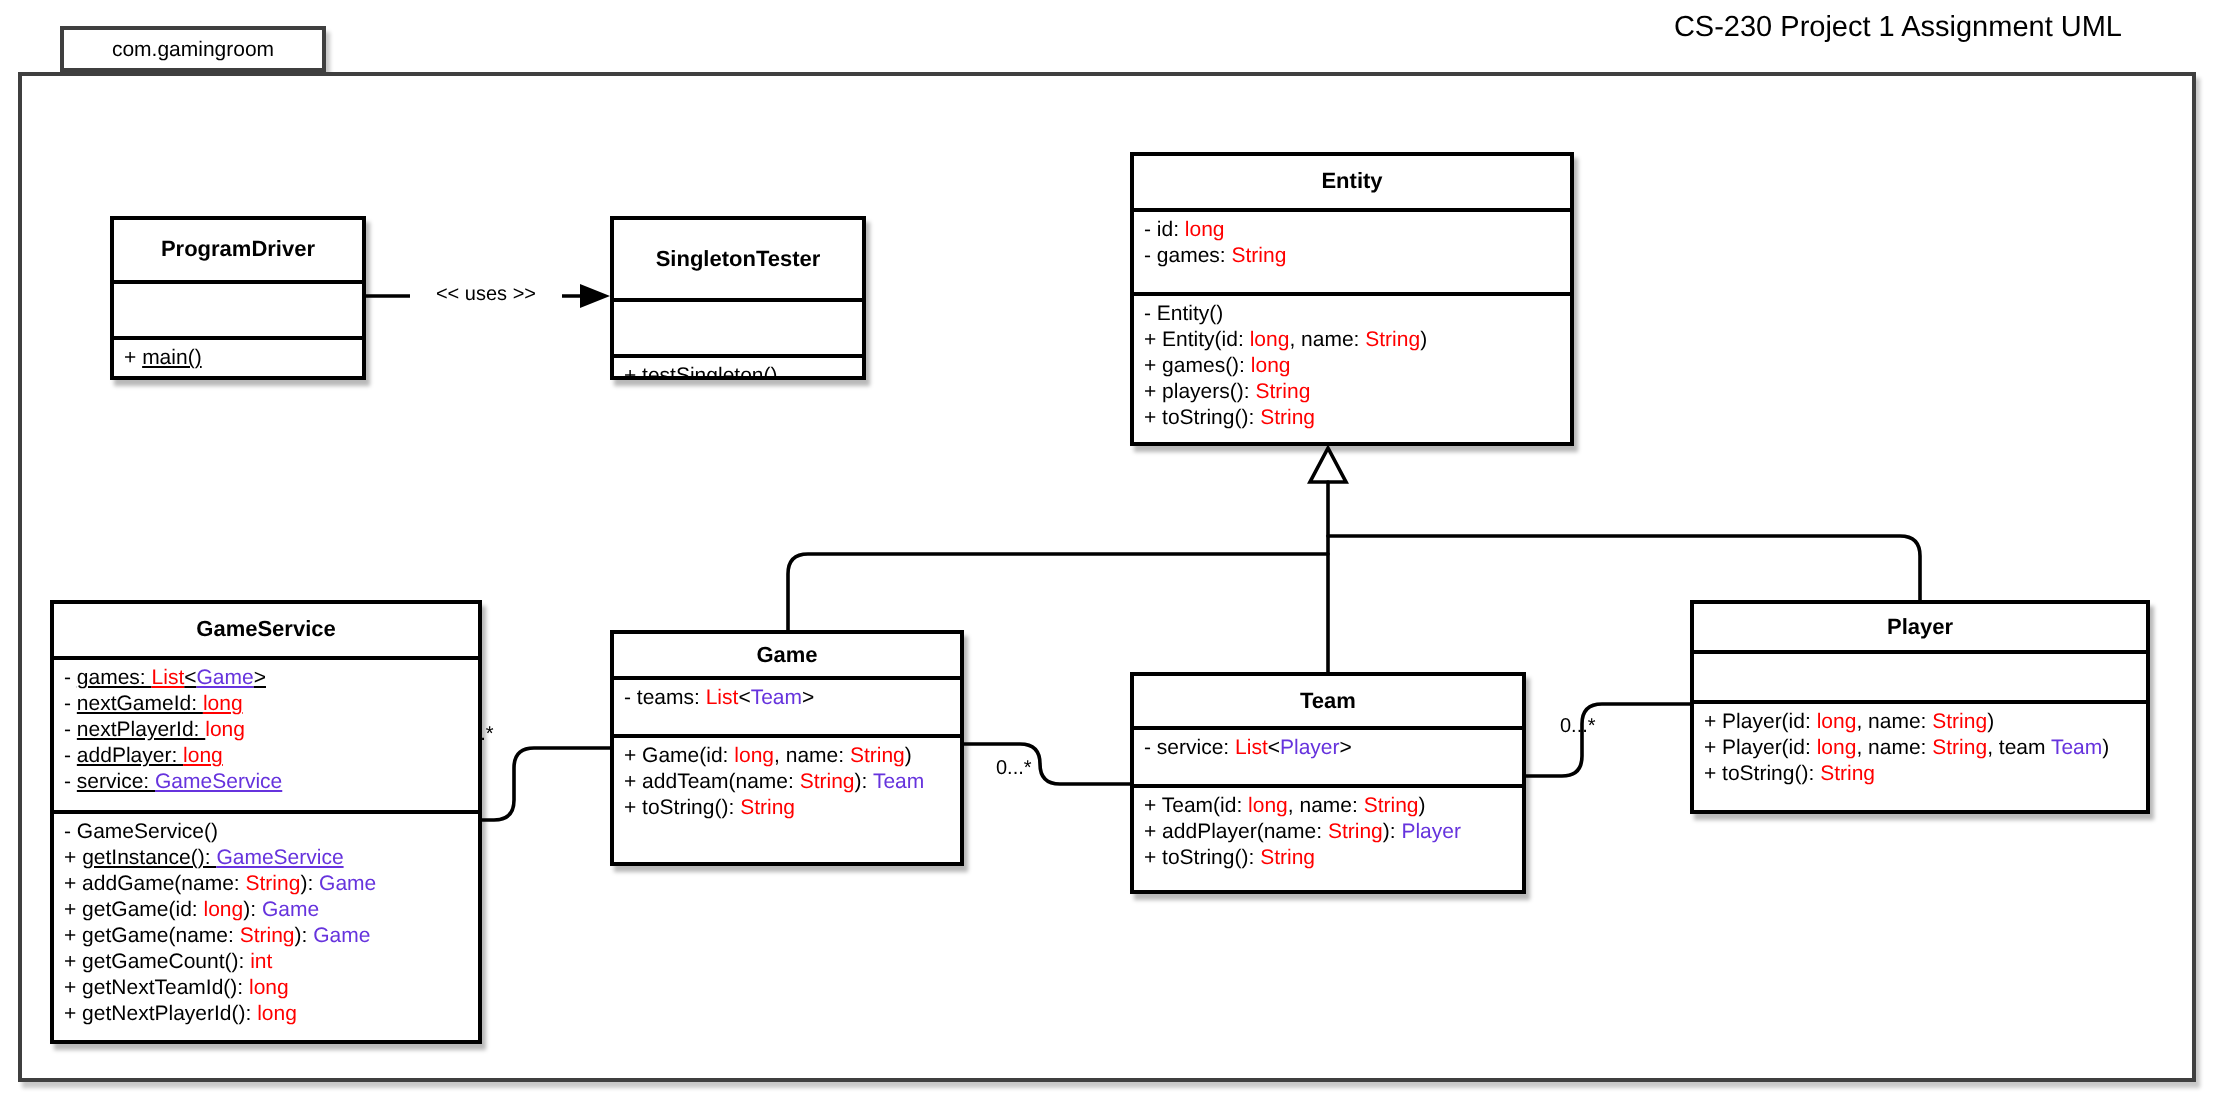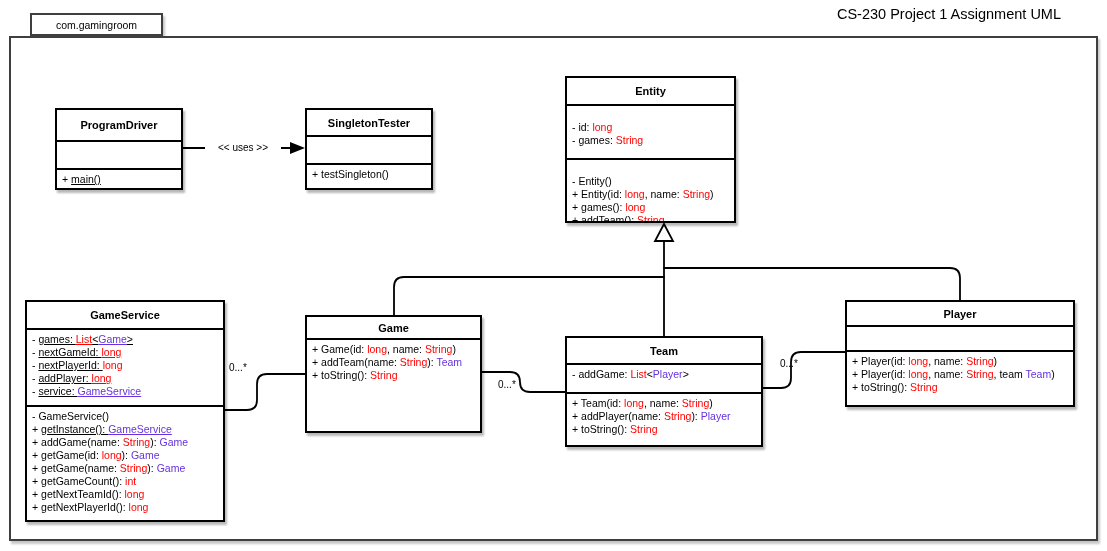--- a/index.html
+++ b/index.html
@@ -82,41 +82,41 @@
 
   <div id="classes-layer">
       <div class="uml-class" style="left: 55px; top: 108px; width: 128px; height: 82px;">
         <div class="uml-head" style="height: 32px;">ProgramDriver</div>
         <div class="uml-sec" style="height: 28px;"></div>
         <div class="uml-sec uml-last">
           <div class="uml-line"><span>+ </span><span style="text-decoration: underline;">main()</span></div>
         </div>
       </div>
       <div class="uml-class" style="left: 305px; top: 108px; width: 128px; height: 82px;">
-        <div class="uml-head" style="height: 27px;">SingletonTester</div>
+        <div class="uml-head" style="height: 41px;">SingletonTester</div>
         <div class="uml-sec" style="height: 28px;"></div>
         <div class="uml-sec uml-last">
           <div class="uml-line"><span>+ testSingleton()</span></div>
         </div>
       </div>
-      <div class="uml-class" style="left: 565px; top: 76px; width: 171px; height: 147px; gap: 12px;">
+      <div class="uml-class" style="left: 565px; top: 76px; width: 222px; height: 147px;">
         <div class="uml-head" style="height: 28px;">Entity</div>
         <div class="uml-sec" style="height: 42px;">
           <div class="uml-line"><span>- id: </span><span style="color: rgb(255, 0, 0);">long</span></div>
           <div class="uml-line"><span>- games: </span><span style="color: rgb(255, 0, 0);">String</span></div>
         </div>
         <div class="uml-sec uml-last">
           <div class="uml-line"><span>- Entity()</span></div>
           <div class="uml-line"><span>+ Entity(id: </span><span style="color: rgb(255, 0, 0);">long</span><span>, name: </span><span style="color: rgb(255, 0, 0);">String</span><span>)</span></div>
           <div class="uml-line"><span>+ games(): </span><span style="color: rgb(255, 0, 0);">long</span></div>
-          <div class="uml-line"><span>+ addTeam(): </span><span style="color: rgb(255, 0, 0);">String</span></div>
+          <div class="uml-line"><span>+ players(): </span><span style="color: rgb(255, 0, 0);">String</span></div>
           <div class="uml-line"><span>+ toString(): </span><span style="color: rgb(255, 0, 0);">String</span></div>
         </div>
       </div>
-      <div class="uml-class" style="left: 25px; top: 300px; width: 200px; height: 222px;">
+      <div class="uml-class" style="left: 25px; top: 300px; width: 216px; height: 222px;">
         <div class="uml-head" style="height: 28px;">GameService</div>
         <div class="uml-sec" style="height: 77px;">
           <div class="uml-line"><span>- </span><span style="text-decoration: underline;">games: </span><span style="color: rgb(255, 0, 0); text-decoration: underline;">List</span><span style="text-decoration: underline;">&lt;</span><span style="color: rgb(102, 51, 221); text-decoration: underline;">Game</span><span style="text-decoration: underline;">&gt;</span></div>
           <div class="uml-line"><span>- </span><span style="text-decoration: underline;">nextGameId: </span><span style="color: rgb(255, 0, 0); text-decoration: underline;">long</span></div>
           <div class="uml-line"><span>- </span><span style="text-decoration: underline;">nextPlayerId: </span><span style="color: rgb(255, 0, 0);">long</span></div>
           <div class="uml-line"><span>- </span><span style="text-decoration: underline;">addPlayer: </span><span style="color: rgb(255, 0, 0); text-decoration: underline;">long</span></div>
           <div class="uml-line"><span>- </span><span style="text-decoration: underline;">service: </span><span style="color: rgb(102, 51, 221); text-decoration: underline;">GameService</span></div>
         </div>
         <div class="uml-sec uml-last">
           <div class="uml-line"><span>- GameService()</span></div>
@@ -124,30 +124,33 @@
           <div class="uml-line"><span>+ addGame(name: </span><span style="color: rgb(255, 0, 0);">String</span><span>): </span><span style="color: rgb(102, 51, 221);">Game</span></div>
           <div class="uml-line"><span>+ getGame(id: </span><span style="color: rgb(255, 0, 0);">long</span><span>): </span><span style="color: rgb(102, 51, 221);">Game</span></div>
           <div class="uml-line"><span>+ getGame(name: </span><span style="color: rgb(255, 0, 0);">String</span><span>): </span><span style="color: rgb(102, 51, 221);">Game</span></div>
           <div class="uml-line"><span>+ getGameCount(): </span><span style="color: rgb(255, 0, 0);">int</span></div>
           <div class="uml-line"><span>+ getNextTeamId(): </span><span style="color: rgb(255, 0, 0);">long</span></div>
           <div class="uml-line"><span>+ getNextPlayerId(): </span><span style="color: rgb(255, 0, 0);">long</span></div>
         </div>
       </div>
       <div class="uml-class" style="left: 305px; top: 315px; width: 177px; height: 118px;">
         <div class="uml-head" style="height: 23px;">Game</div>
+        <div class="uml-sec" style="height: 29px;">
+          <div class="uml-line"><span>- teams: </span><span style="color: rgb(255, 0, 0);">List</span><span>&lt;</span><span style="color: rgb(102, 51, 221);">Team</span><span>&gt;</span></div>
+        </div>
         <div class="uml-sec uml-last">
           <div class="uml-line"><span>+ Game(id: </span><span style="color: rgb(255, 0, 0);">long</span><span>, name: </span><span style="color: rgb(255, 0, 0);">String</span><span>)</span></div>
           <div class="uml-line"><span>+ addTeam(name: </span><span style="color: rgb(255, 0, 0);">String</span><span>): </span><span style="color: rgb(102, 51, 221);">Team</span></div>
           <div class="uml-line"><span>+ toString(): </span><span style="color: rgb(255, 0, 0);">String</span></div>
         </div>
       </div>
       <div class="uml-class" style="left: 565px; top: 336px; width: 198px; height: 111px;">
         <div class="uml-head" style="height: 27px;">Team</div>
         <div class="uml-sec" style="height: 29px;">
-          <div class="uml-line"><span>- addGame: </span><span style="color: rgb(255, 0, 0);">List</span><span>&lt;</span><span style="color: rgb(102, 51, 221);">Player</span><span>&gt;</span></div>
+          <div class="uml-line"><span>- service: </span><span style="color: rgb(255, 0, 0);">List</span><span>&lt;</span><span style="color: rgb(102, 51, 221);">Player</span><span>&gt;</span></div>
         </div>
         <div class="uml-sec uml-last">
           <div class="uml-line"><span>+ Team(id: </span><span style="color: rgb(255, 0, 0);">long</span><span>, name: </span><span style="color: rgb(255, 0, 0);">String</span><span>)</span></div>
           <div class="uml-line"><span>+ addPlayer(name: </span><span style="color: rgb(255, 0, 0);">String</span><span>): </span><span style="color: rgb(102, 51, 221);">Player</span></div>
           <div class="uml-line"><span>+ toString(): </span><span style="color: rgb(255, 0, 0);">String</span></div>
         </div>
       </div>
       <div class="uml-class" style="left: 845px; top: 300px; width: 230px; height: 107px;">
         <div class="uml-head" style="height: 25px;">Player</div>
         <div class="uml-sec" style="height: 25px;"></div>

